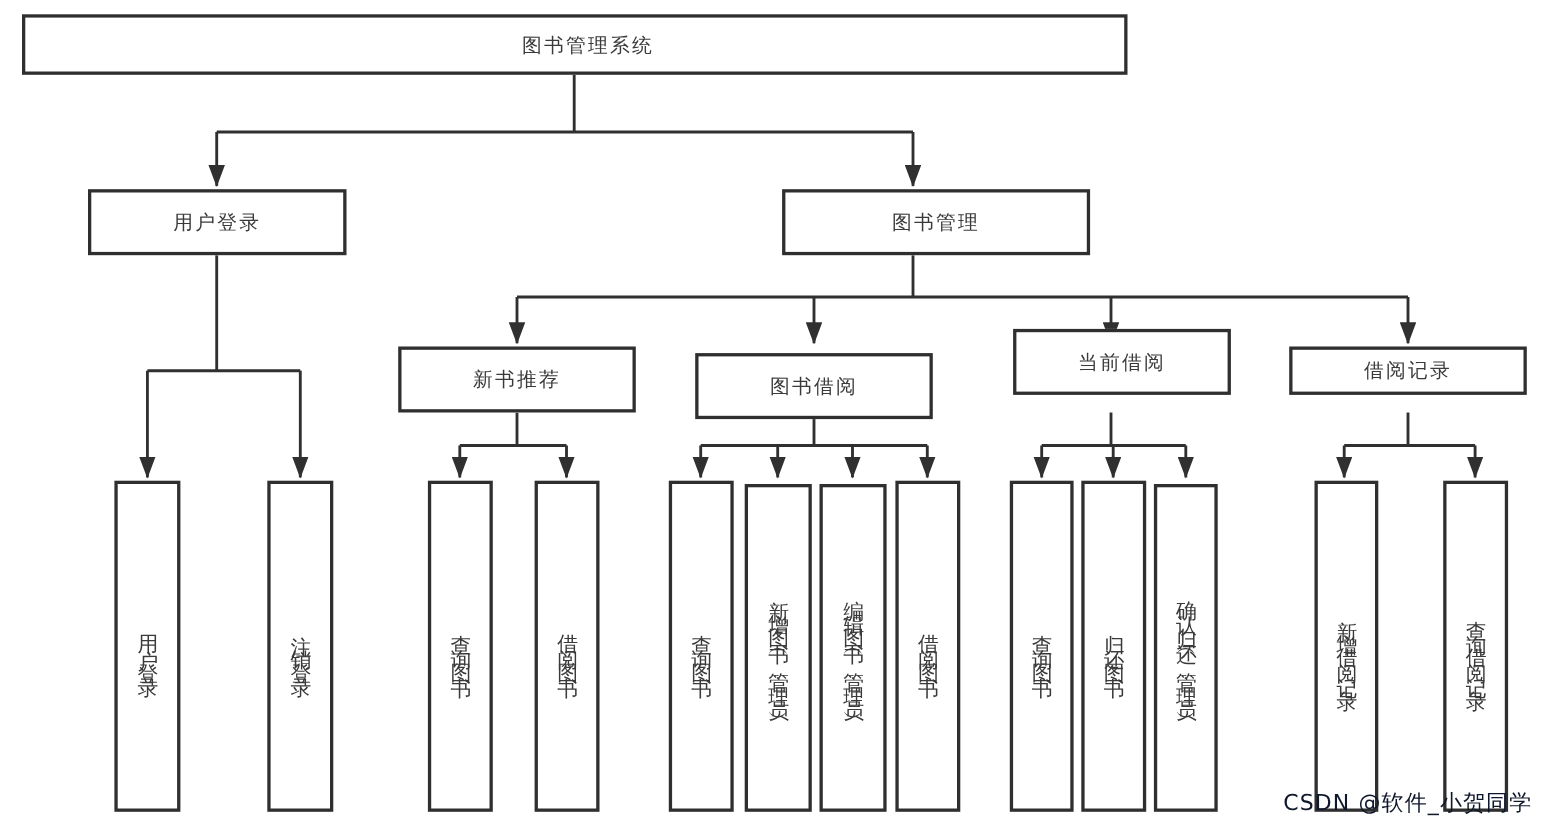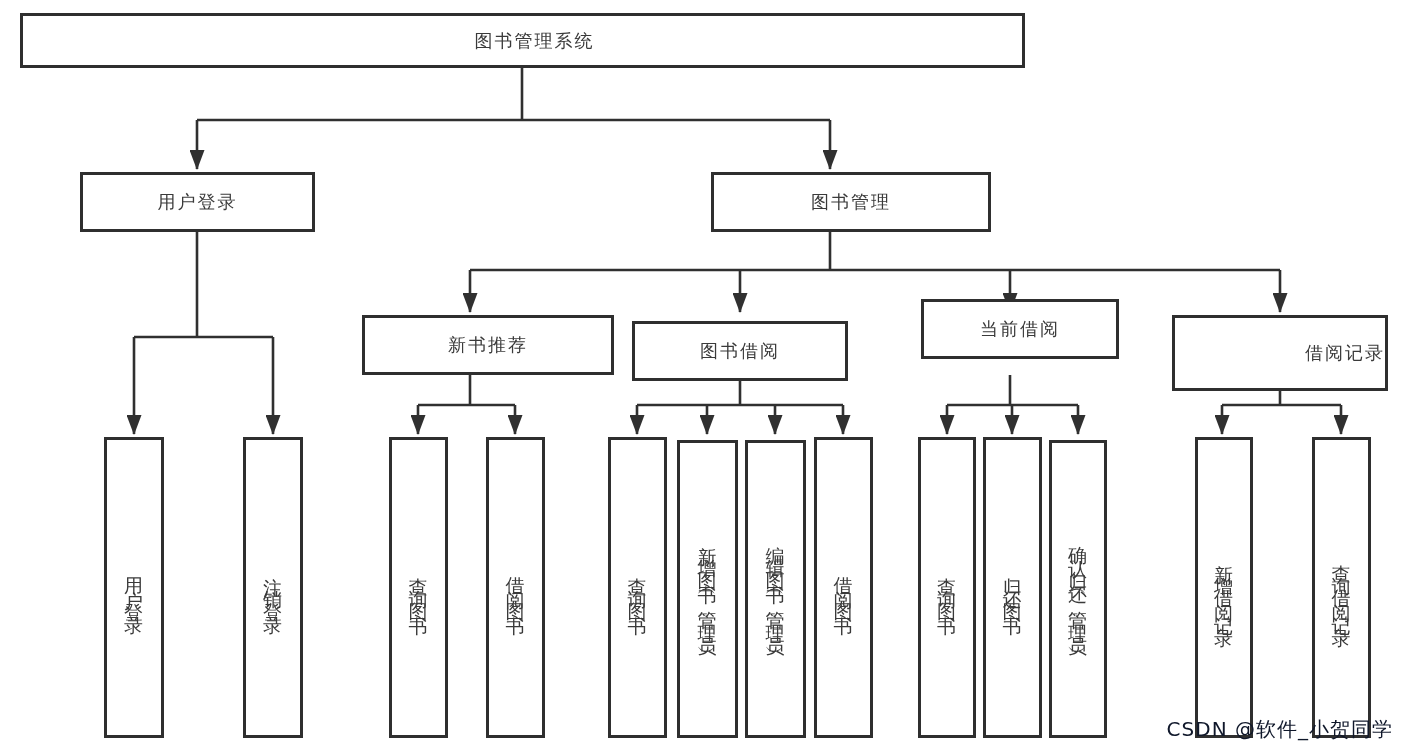--- a/index.html
+++ b/index.html
@@ -113,30 +113,30 @@
   <span class="lbl">图书管理系统</span>
 </div>
 
 <div class="node h-node" style="left:80px; top:172px; width:235px; height:60px;">
   <span class="lbl">用户登录</span>
 </div>
 <div class="node h-node" style="left:711px; top:172px; width:280px; height:60px;">
   <span class="lbl">图书管理</span>
 </div>
 
-<div class="node h-node" style="left:362px; top:315px; width:252px; height:60px;justify-content:center;">
+<div class="node h-node" style="left:362px; top:315px; width:216px; height:60px;justify-content:center;">
   <span class="lbl">新书推荐</span>
 </div>
 <div class="node h-node" style="left:632px; top:321px; width:216px; height:60px;">
   <span class="lbl">图书借阅</span>
 </div>
 <div class="node h-node" style="left:902px; top:299px; width:198px; height:60px;margin-left:19px;">
   <span class="lbl">当前借阅</span>
 </div>
-<div class="node h-node" style="left:1172px; top:315px; width:216px; height:76px;justify-content:flex-end;">
+<div class="node h-node" style="left:1172px; top:315px; width:216px; height:44px;">
   <span class="lbl">借阅记录</span>
 </div>
 
 <div class="node leaf" style="left:104px; top:437px; width:60px; height:301px;">
   <span class="lbl">用户登录</span>
 </div>
 <div class="node leaf" style="left:243px; top:437px; width:60px; height:301px;">
   <span class="lbl">注销登录</span>
 </div>
 

